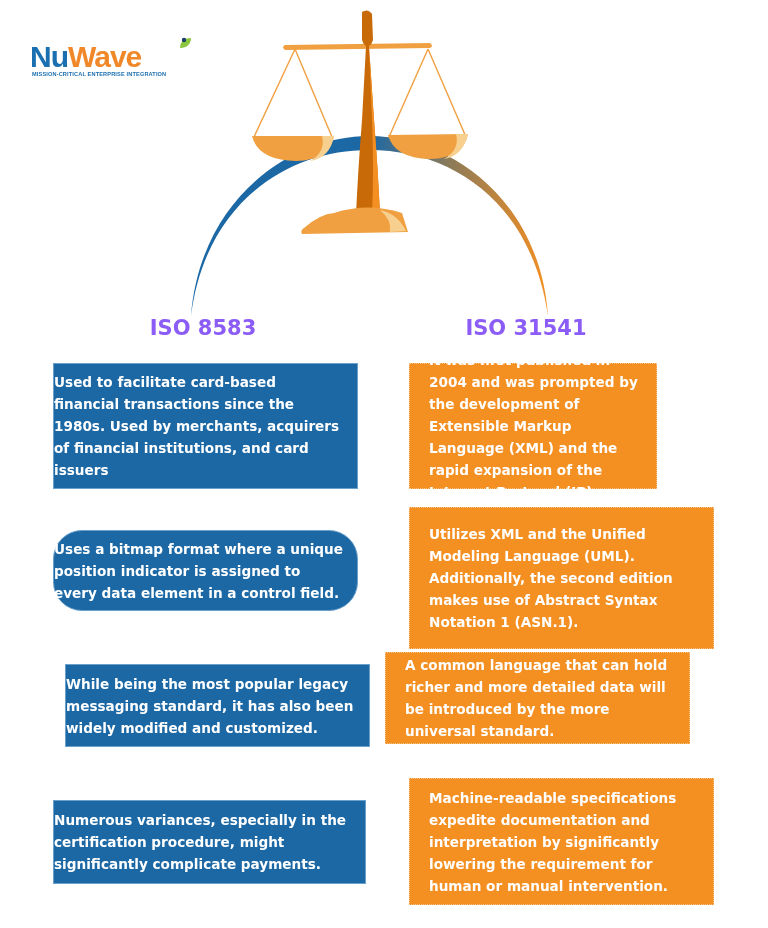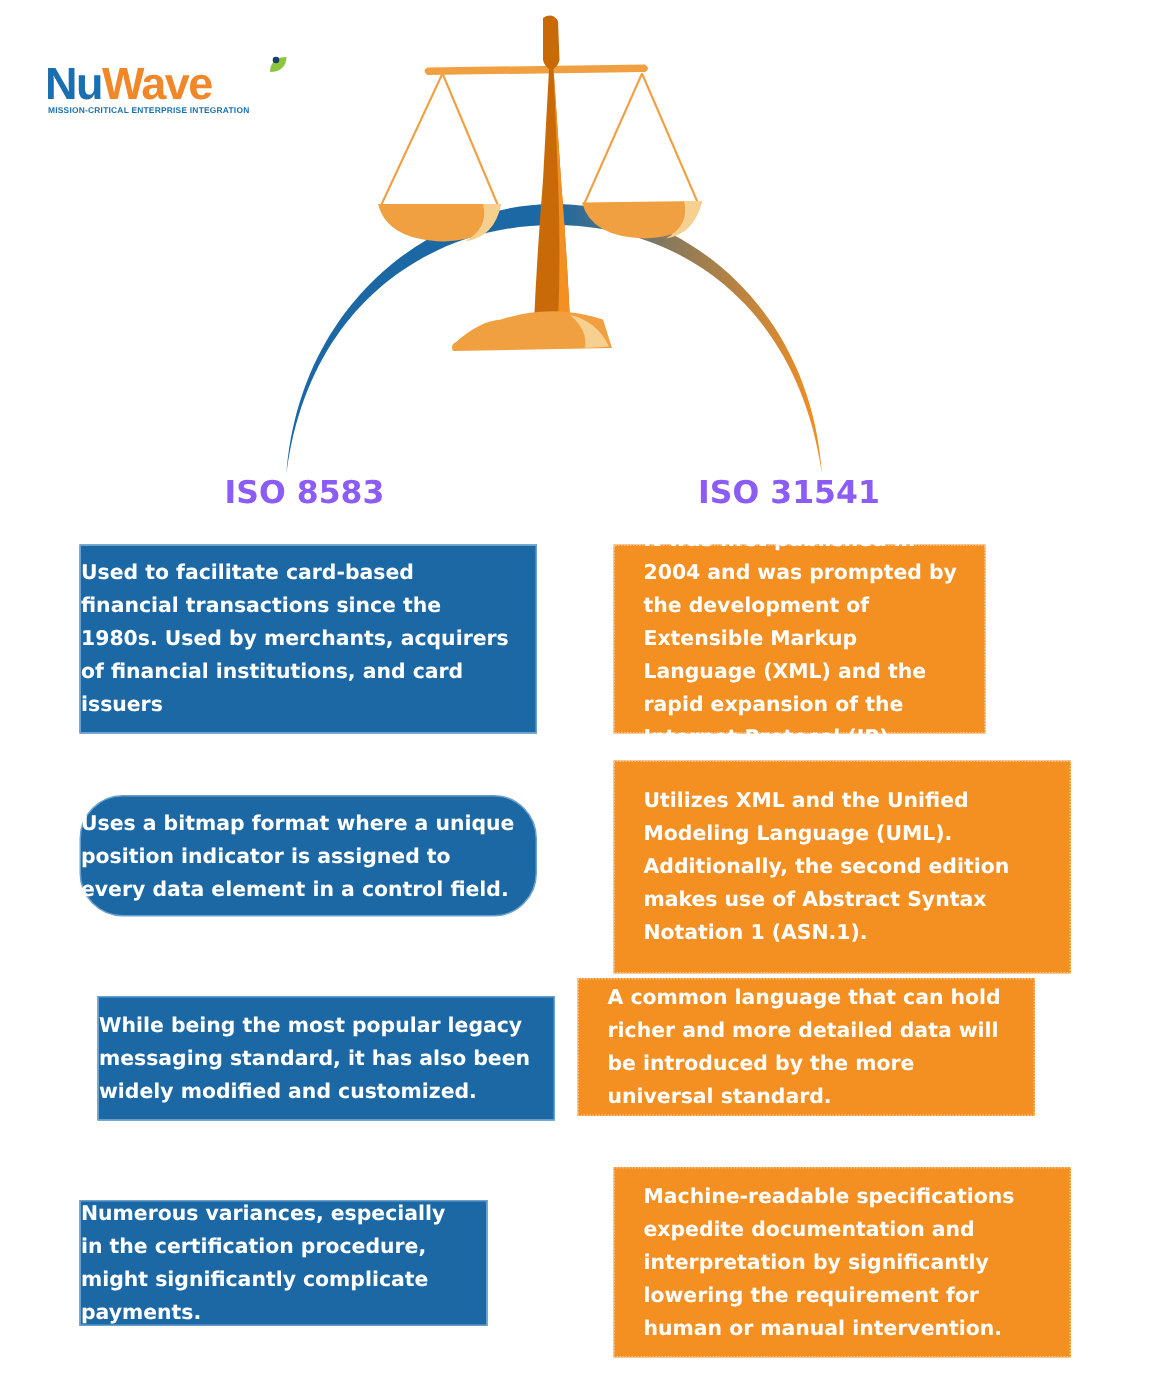--- a/index.html
+++ b/index.html
@@ -71,21 +71,21 @@
 
 <div class="box blue" style="left:53px; top:363px; width:305px; height:126px;">
   <span>Used to facilitate card-based financial transactions since the 1980s. Used by merchants, acquirers of financial institutions, and card issuers</span>
 </div>
 <div class="box blue" style="left:53px; top:530px; width:305px; height:81px;border-radius:29px;">
   <span>Uses a bitmap format where a unique position indicator is assigned to every data element in a control field.</span>
 </div>
 <div class="box blue" style="left:53px; top:664px; width:305px; height:83px;margin-left:12px;">
   <span>While being the most popular legacy messaging standard, it has also been widely modified and customized.</span>
 </div>
-<div class="box blue" style="left:53px; top:800px; width:272px; height:84px;">
+<div class="box blue" style="left:53px; top:800px; width:313px; height:84px;">
   <span>Numerous variances, especially in the certification procedure, might significantly complicate payments.</span>
 </div>
 
 <div class="box orange" style="left:409px; top:363px; width:248px; height:126px;">
   <span>It was first published in 2004 and was prompted by the development of Extensible Markup Language (XML) and the rapid expansion of the Internet Protocol (IP).</span>
 </div>
 <div class="box orange" style="left:409px; top:507px; width:305px; height:142px;">
   <span>Utilizes XML and the Unified Modeling Language (UML). Additionally, the second edition makes use of Abstract Syntax Notation 1 (ASN.1).</span>
 </div>
 <div class="box orange" style="left:385px; top:652px; width:305px; height:92px;">

